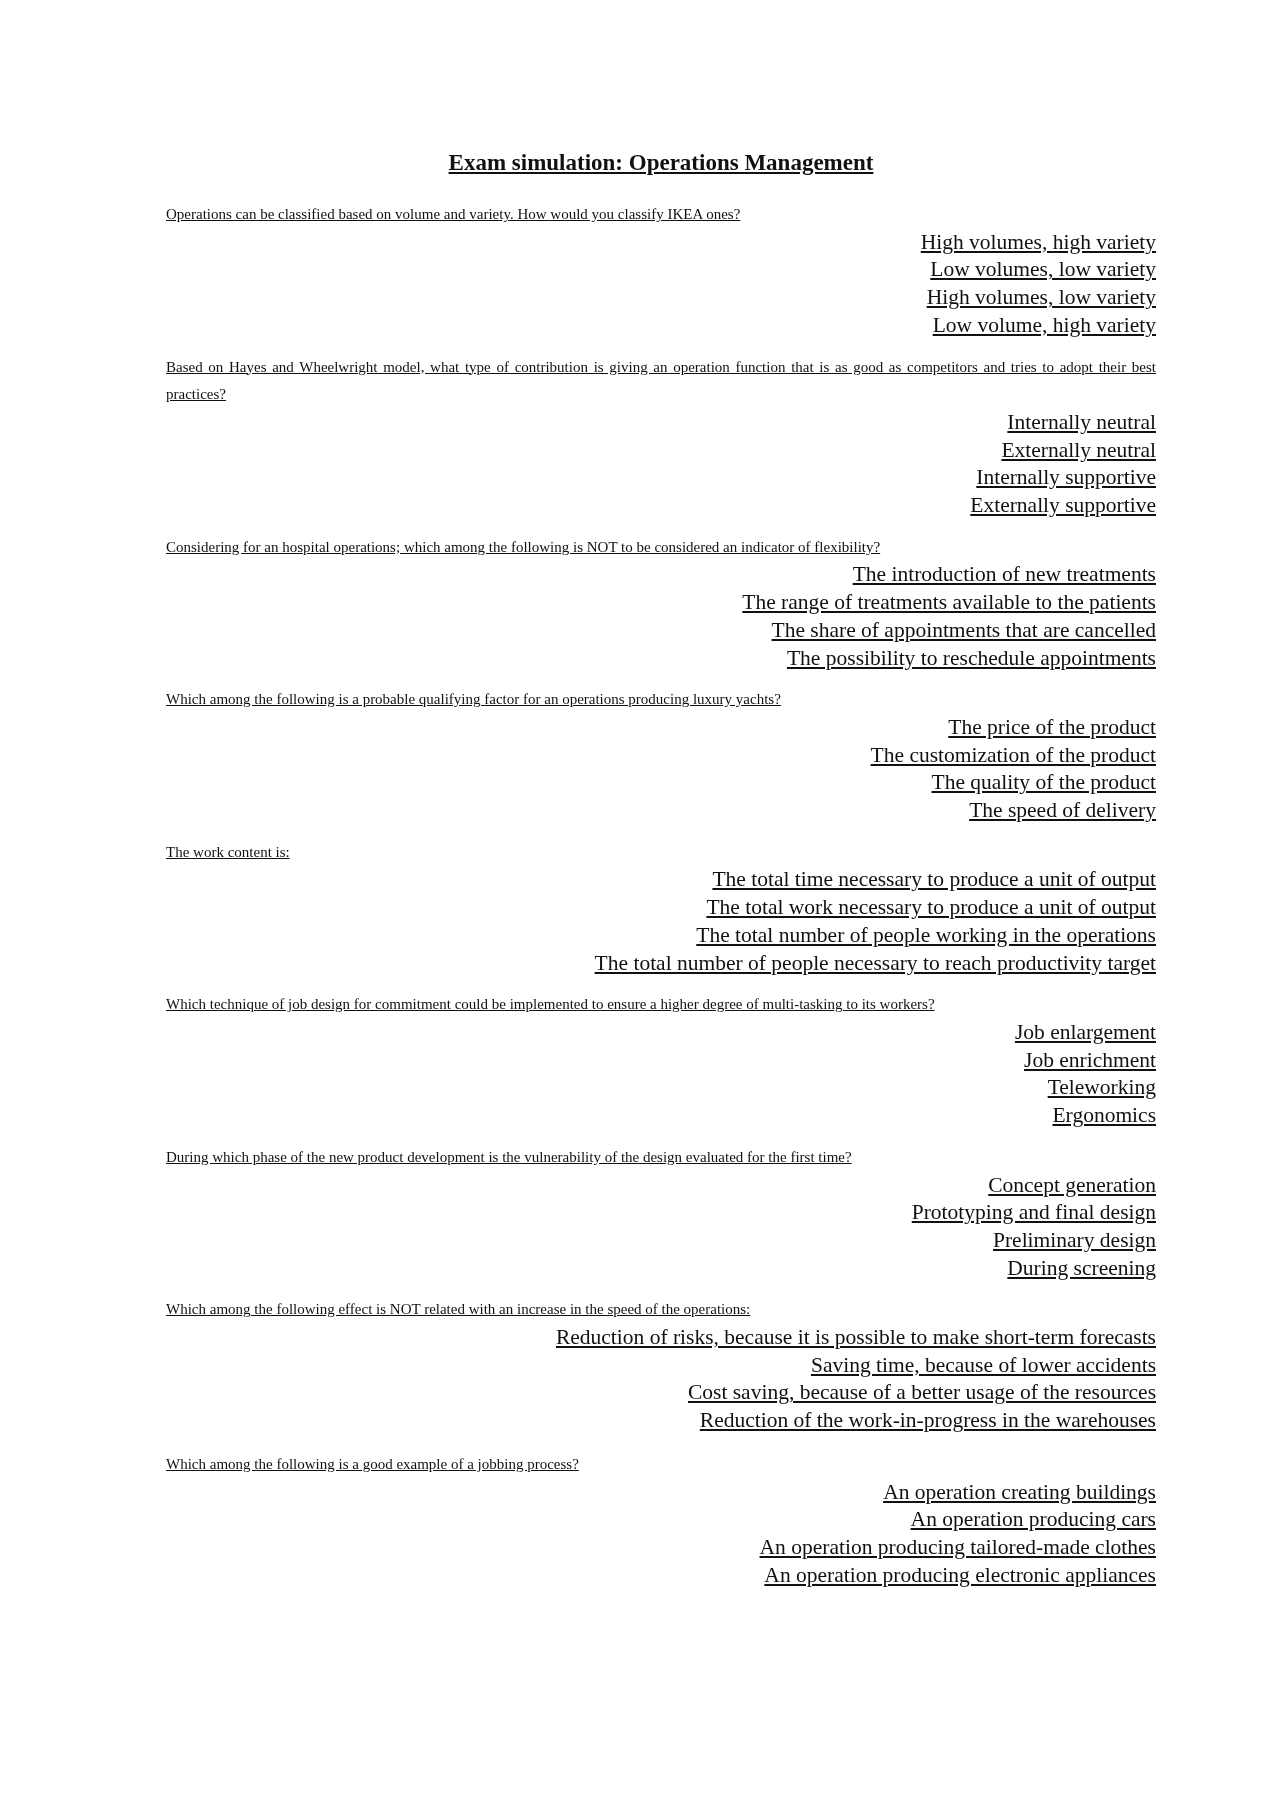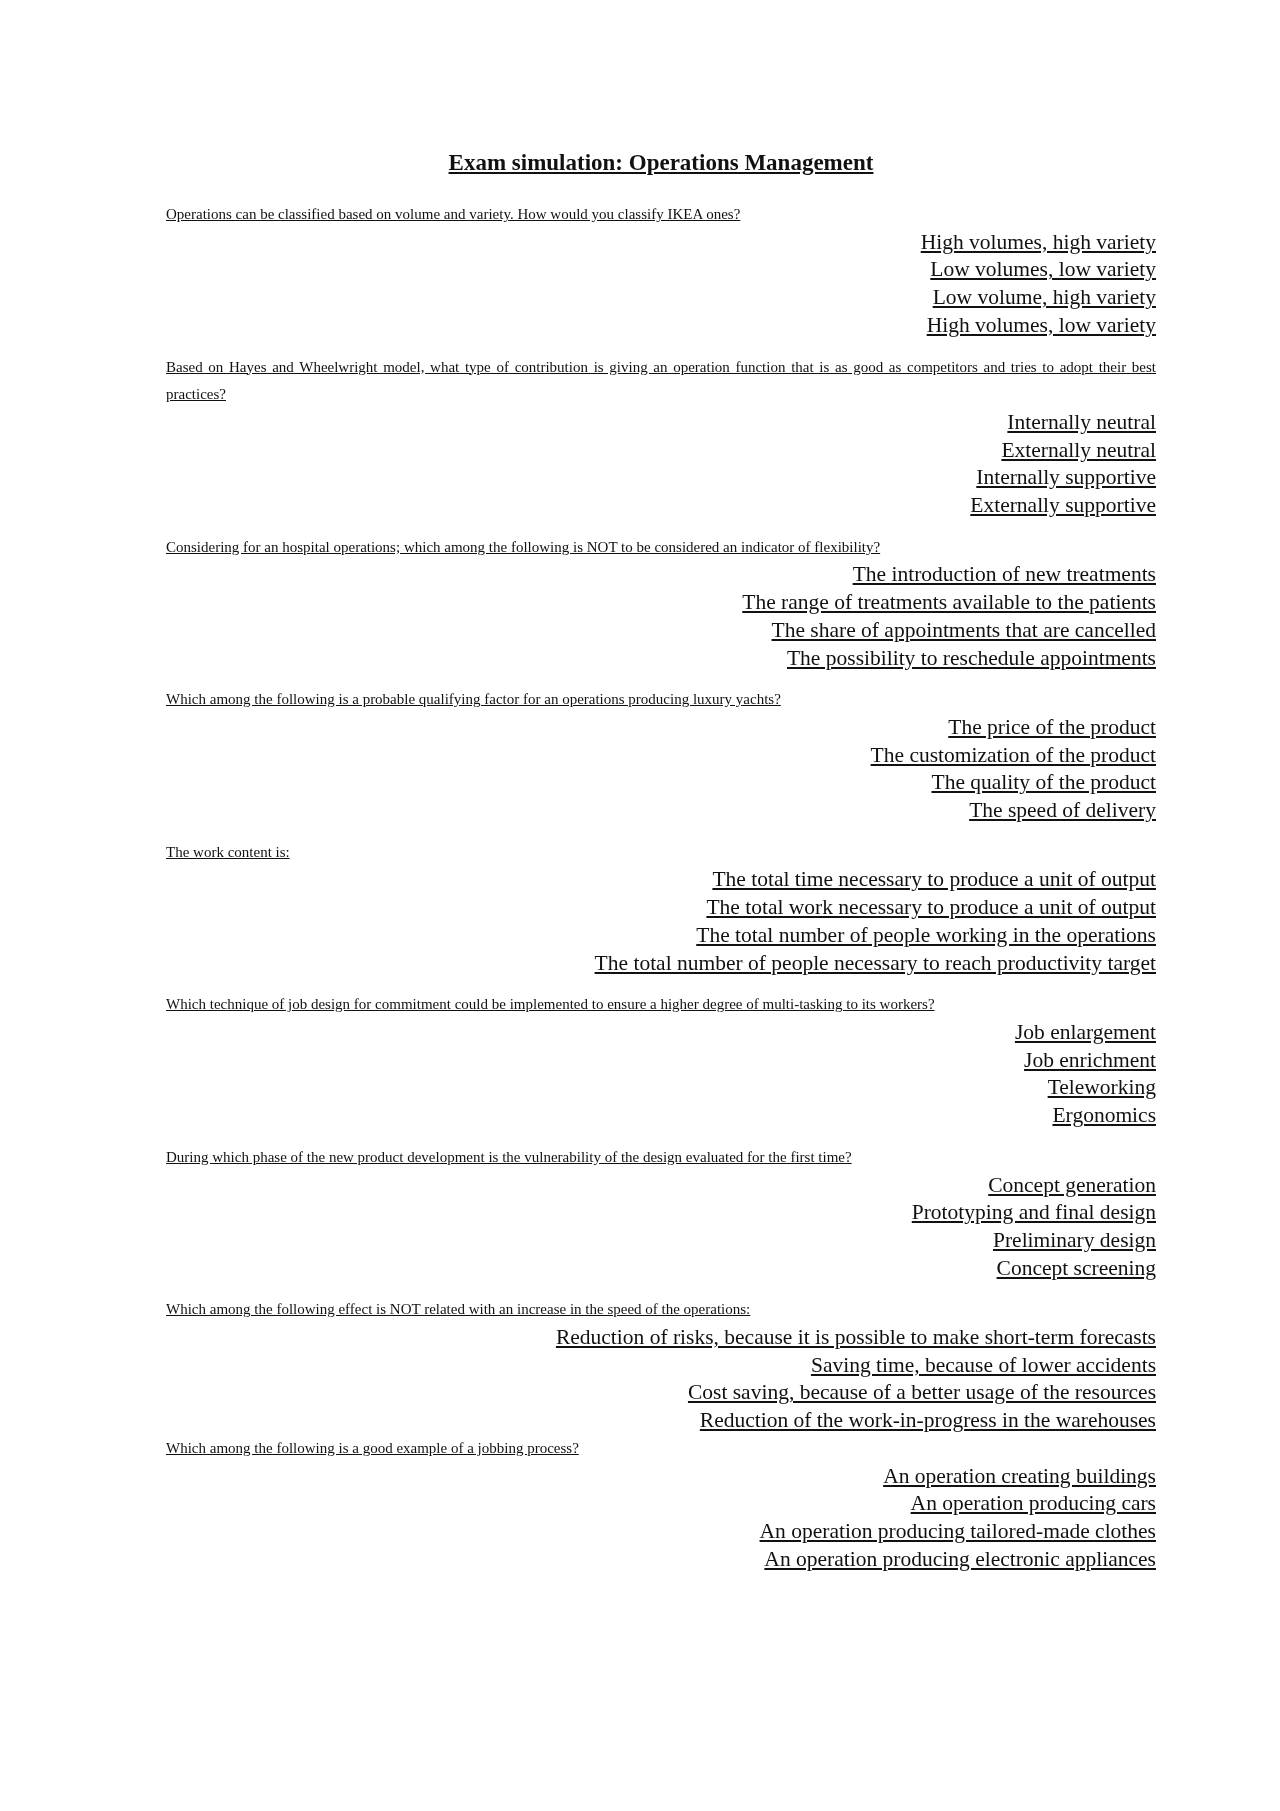--- a/index.html
+++ b/index.html
@@ -28,21 +28,21 @@
       font-size: 23px;
       line-height: 30px;
       margin: 0 0 23px 0;
       padding-left: 0;
       letter-spacing: 0;
     }
     .question-block {
       margin: 0 0 14px 0;
     }
     .question-block.tight {
-      margin-bottom: 0;
+      margin-bottom: 16px;
     }
     .question-text {
       font-size: 15px;
       line-height: 27.7px;
       text-align: justify;
       text-align-last: left;
       margin: 0;
     }
     .options {
       list-style: none;
@@ -61,22 +61,22 @@
 <body>
 
 <div class="page">
   <h1 class="title">Exam simulation: Operations Management</h1>
 
   <div class="question-block">
     <p class="question-text">Operations can be classified based on volume and variety. How would you classify IKEA ones?</p>
     <ul class="options">
       <li class="option">High volumes, high variety</li>
       <li class="option">Low volumes, low variety</li>
+      <li class="option">High volumes, low variety</li>
       <li class="option">Low volume, high variety</li>
-      <li class="option">High volumes, low variety</li>
     </ul>
   </div>
 
   <div class="question-block">
     <p class="question-text">Based on Hayes and Wheelwright model, what type of contribution is giving an operation function that is as good as competitors and tries to adopt their best practices?</p>
     <ul class="options">
       <li class="option">Internally neutral</li>
       <li class="option">Externally neutral</li>
       <li class="option">Internally supportive</li>
       <li class="option">Externally supportive</li>
@@ -122,21 +122,21 @@
       <li class="option">Ergonomics</li>
     </ul>
   </div>
 
   <div class="question-block">
     <p class="question-text">During which phase of the new product development is the vulnerability of the design evaluated for the first time?</p>
     <ul class="options">
       <li class="option">Concept generation</li>
       <li class="option">Prototyping and final design</li>
       <li class="option">Preliminary design</li>
-      <li class="option">Concept screening</li>
+      <li class="option">During screening</li>
     </ul>
   </div>
 
   <div class="question-block tight">
     <p class="question-text">Which among the following effect is NOT related with an increase in the speed of the operations:</p>
     <ul class="options">
       <li class="option">Reduction of risks, because it is possible to make short-term forecasts</li>
       <li class="option">Saving time, because of lower accidents</li>
       <li class="option">Cost saving, because of a better usage of the resources</li>
       <li class="option">Reduction of the work-in-progress in the warehouses</li>

